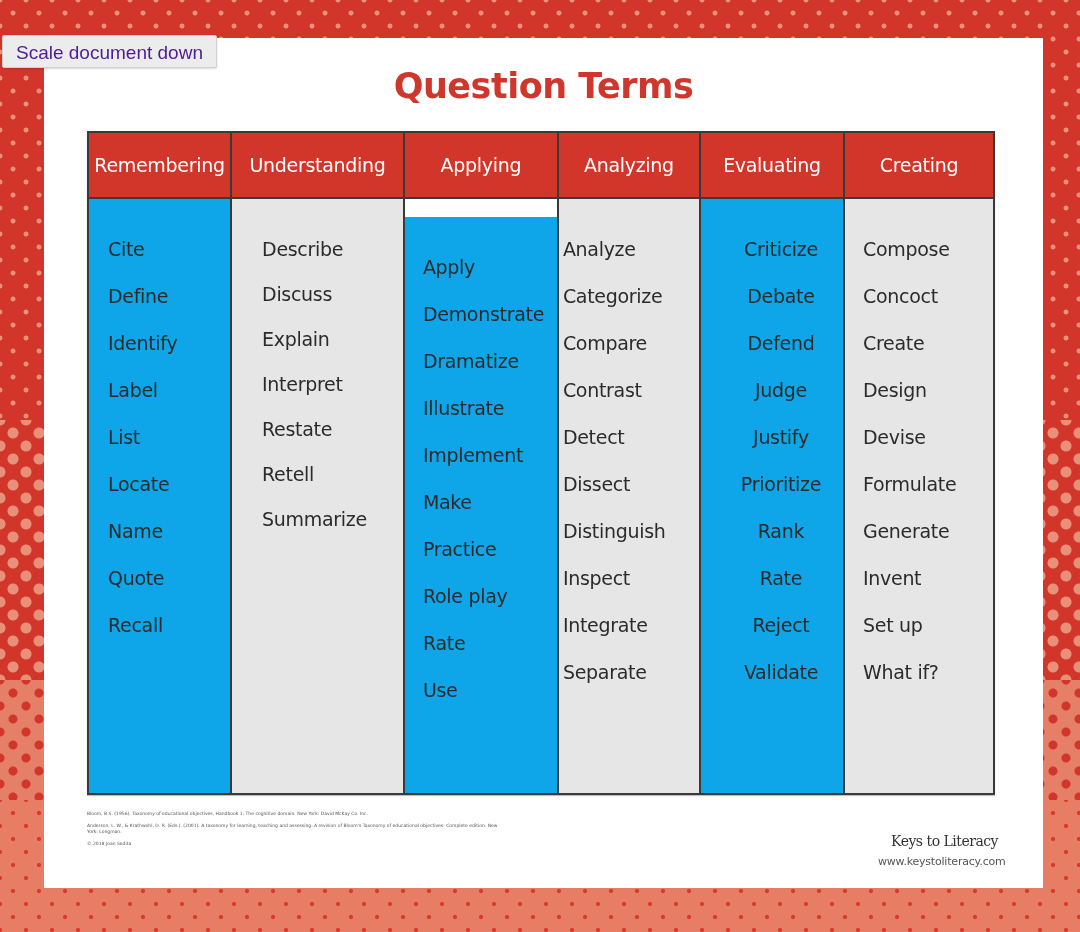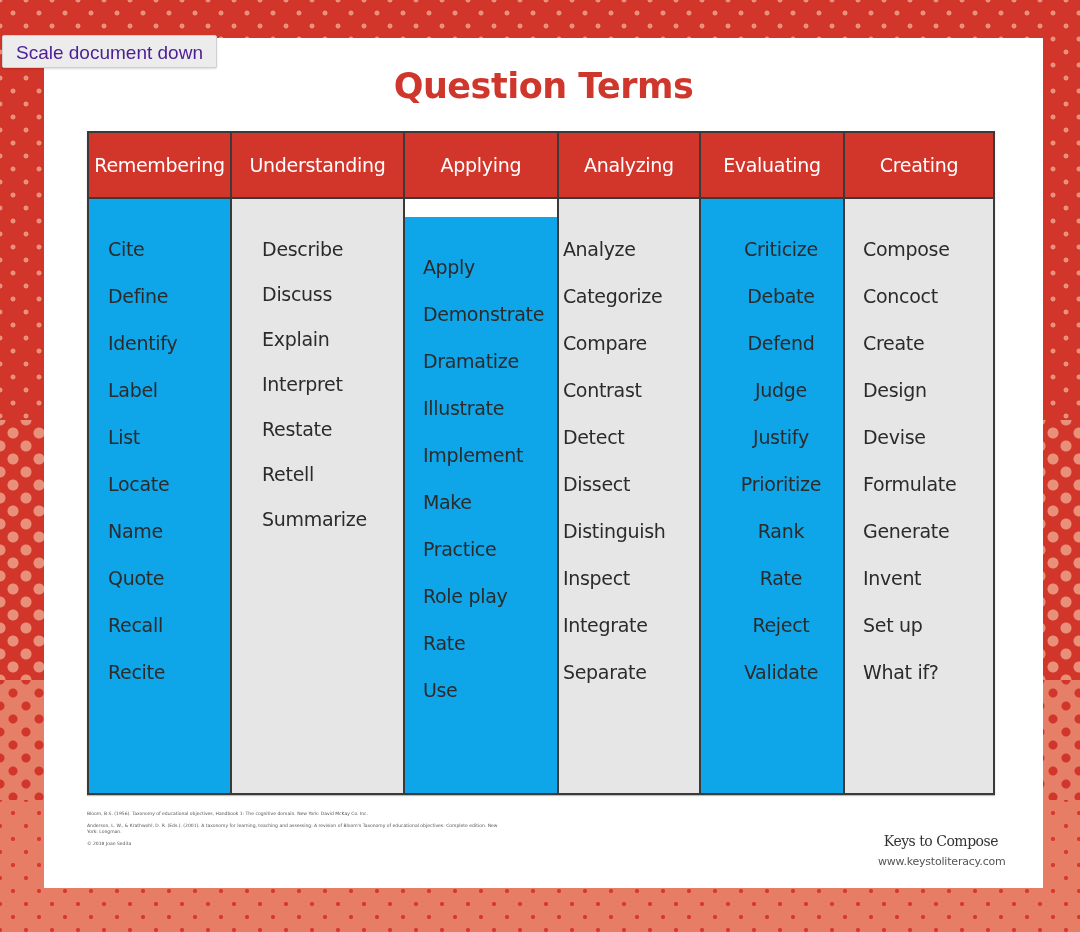--- a/index.html
+++ b/index.html
@@ -188,21 +188,20 @@
       <div class="col-body white" style="padding-left:19px;">
         <div class="term">Cite</div>
         <div class="term">Define</div>
         <div class="term">Identify</div>
         <div class="term">Label</div>
         <div class="term">List</div>
         <div class="term">Locate</div>
         <div class="term">Name</div>
         <div class="term">Quote</div>
         <div class="term">Recall</div>
-        <div class="term">Recite</div>
       </div>
     </div>
 
     <div class="col" style="width:174px;">
       <div class="col-head">Understanding</div>
       <div class="col-body shaded compact" style="padding-left:30px;">
         <div class="term">Describe</div>
         <div class="term">Discuss</div>
         <div class="term">Explain</div>
         <div class="term">Interpret</div>
@@ -277,16 +276,16 @@
     </div>
   </div>
 
   <div class="refs">
     <p>Bloom, B.S. (1956). Taxonomy of educational objectives, Handbook 1: The cognitive domain. New York: David McKay Co. Inc.</p>
     <p>Anderson, L. W., &amp; Krathwohl, D. R. (Eds.). (2001). A taxonomy for learning, teaching and assessing: A revision of Bloom's Taxonomy of educational objectives: Complete edition. New York: Longman.</p>
     <p>© 2018 Joan Sedita</p>
   </div>
 
   <div class="brand">
-    <div class="brand-name">Keys to Compose</div>
+    <div class="brand-name">Keys to Literacy</div>
     <div class="brand-url">www.keystoliteracy.com</div>
   </div>
 </div>
 
 </body></html>

